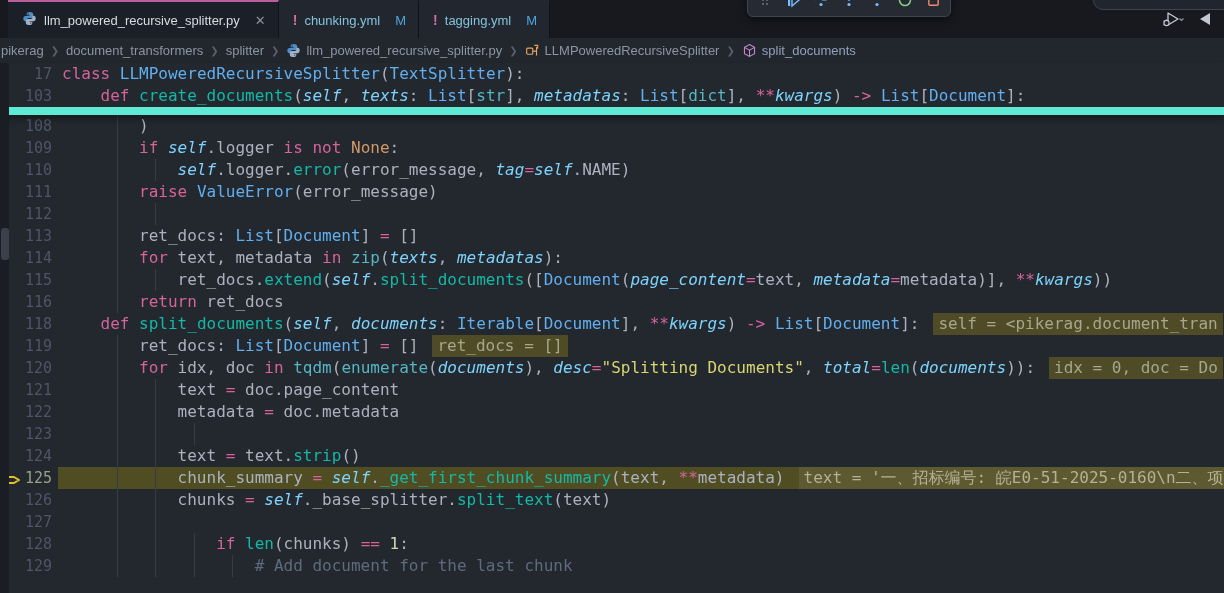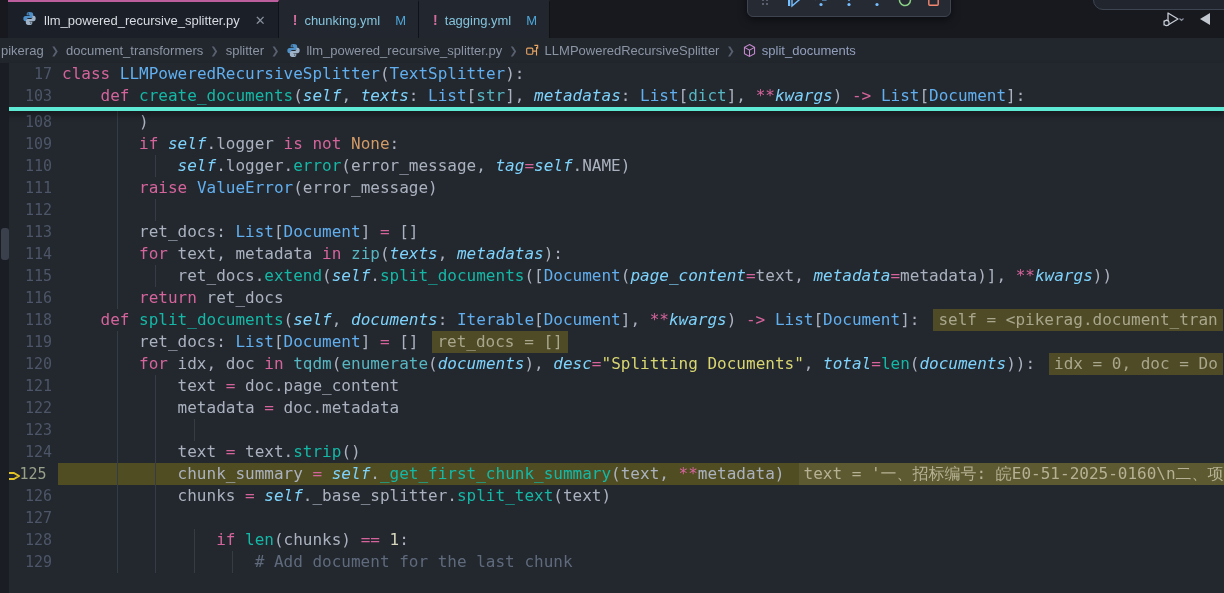--- a/index.html
+++ b/index.html
@@ -31,27 +31,27 @@
   
   .breadcrumbs{display:flex;align-items:center;height:25px;background:#22262d;
     padding-left:1px;font-size:13px;color:#8b95a4;gap:7px;white-space:nowrap;}
   .crumb{display:flex;align-items:center;gap:5px;cursor:pointer;}
   .crumb:last-child{color:#93a0bd;}
   .crumb-sep{color:#596070;font-size:12px;}
   
   .editor{position:relative;}
   .left-strip{position:absolute;left:0;top:0;width:9px;height:530px;background:#1a1d24;z-index:6;}
   .left-strip .blob{position:absolute;left:1px;top:165px;width:8px;height:32px;background:#3a404c;border-radius:3px;}
-  .sticky{position:relative;z-index:5;background:#23272e;border-bottom:4px solid #5eead4;
+  .sticky{position:relative;z-index:5;background:#23272e;border-bottom:8px solid #5eead4;
     box-shadow:0 4px 6px rgba(0,0,0,.35);}
   .line{position:relative;height:22px;font-family:"DejaVu Sans Mono",monospace;font-size:16px;line-height:22px;}
   .line .hl{position:absolute;left:58px;right:0;top:0;bottom:0;background:#514d22;z-index:0;}
   .line .guide{position:absolute;top:0;width:1px;height:22px;background:#363c46;z-index:1;}
   .line .num{position:absolute;left:14px;width:38px;text-align:right;color:#4d5668;z-index:2;font-size:15px;}
-  .line.current .num{color:#98a089;text-align:center;}
+  .line.current .num{color:#98a089;}
   .line .glyph{position:absolute;left:6px;top:4px;z-index:3;}
   .line .code{position:absolute;left:62px;top:0;white-space:pre;z-index:2;color:#abb2bf;}
   .tok-k{color:#d4649b;}          
   .tok-f{color:#14b8a6;}          
   .tok-t{color:#61afef;}          
   .tok-b{color:#56b6c2;}          
   .tok-p{color:#7dd3fc;font-style:italic;}  
   .tok-s{color:#d8d671;}          
   .tok-c{color:#d19a66;}          
   .tok-n{color:#d6d6bc;}          

